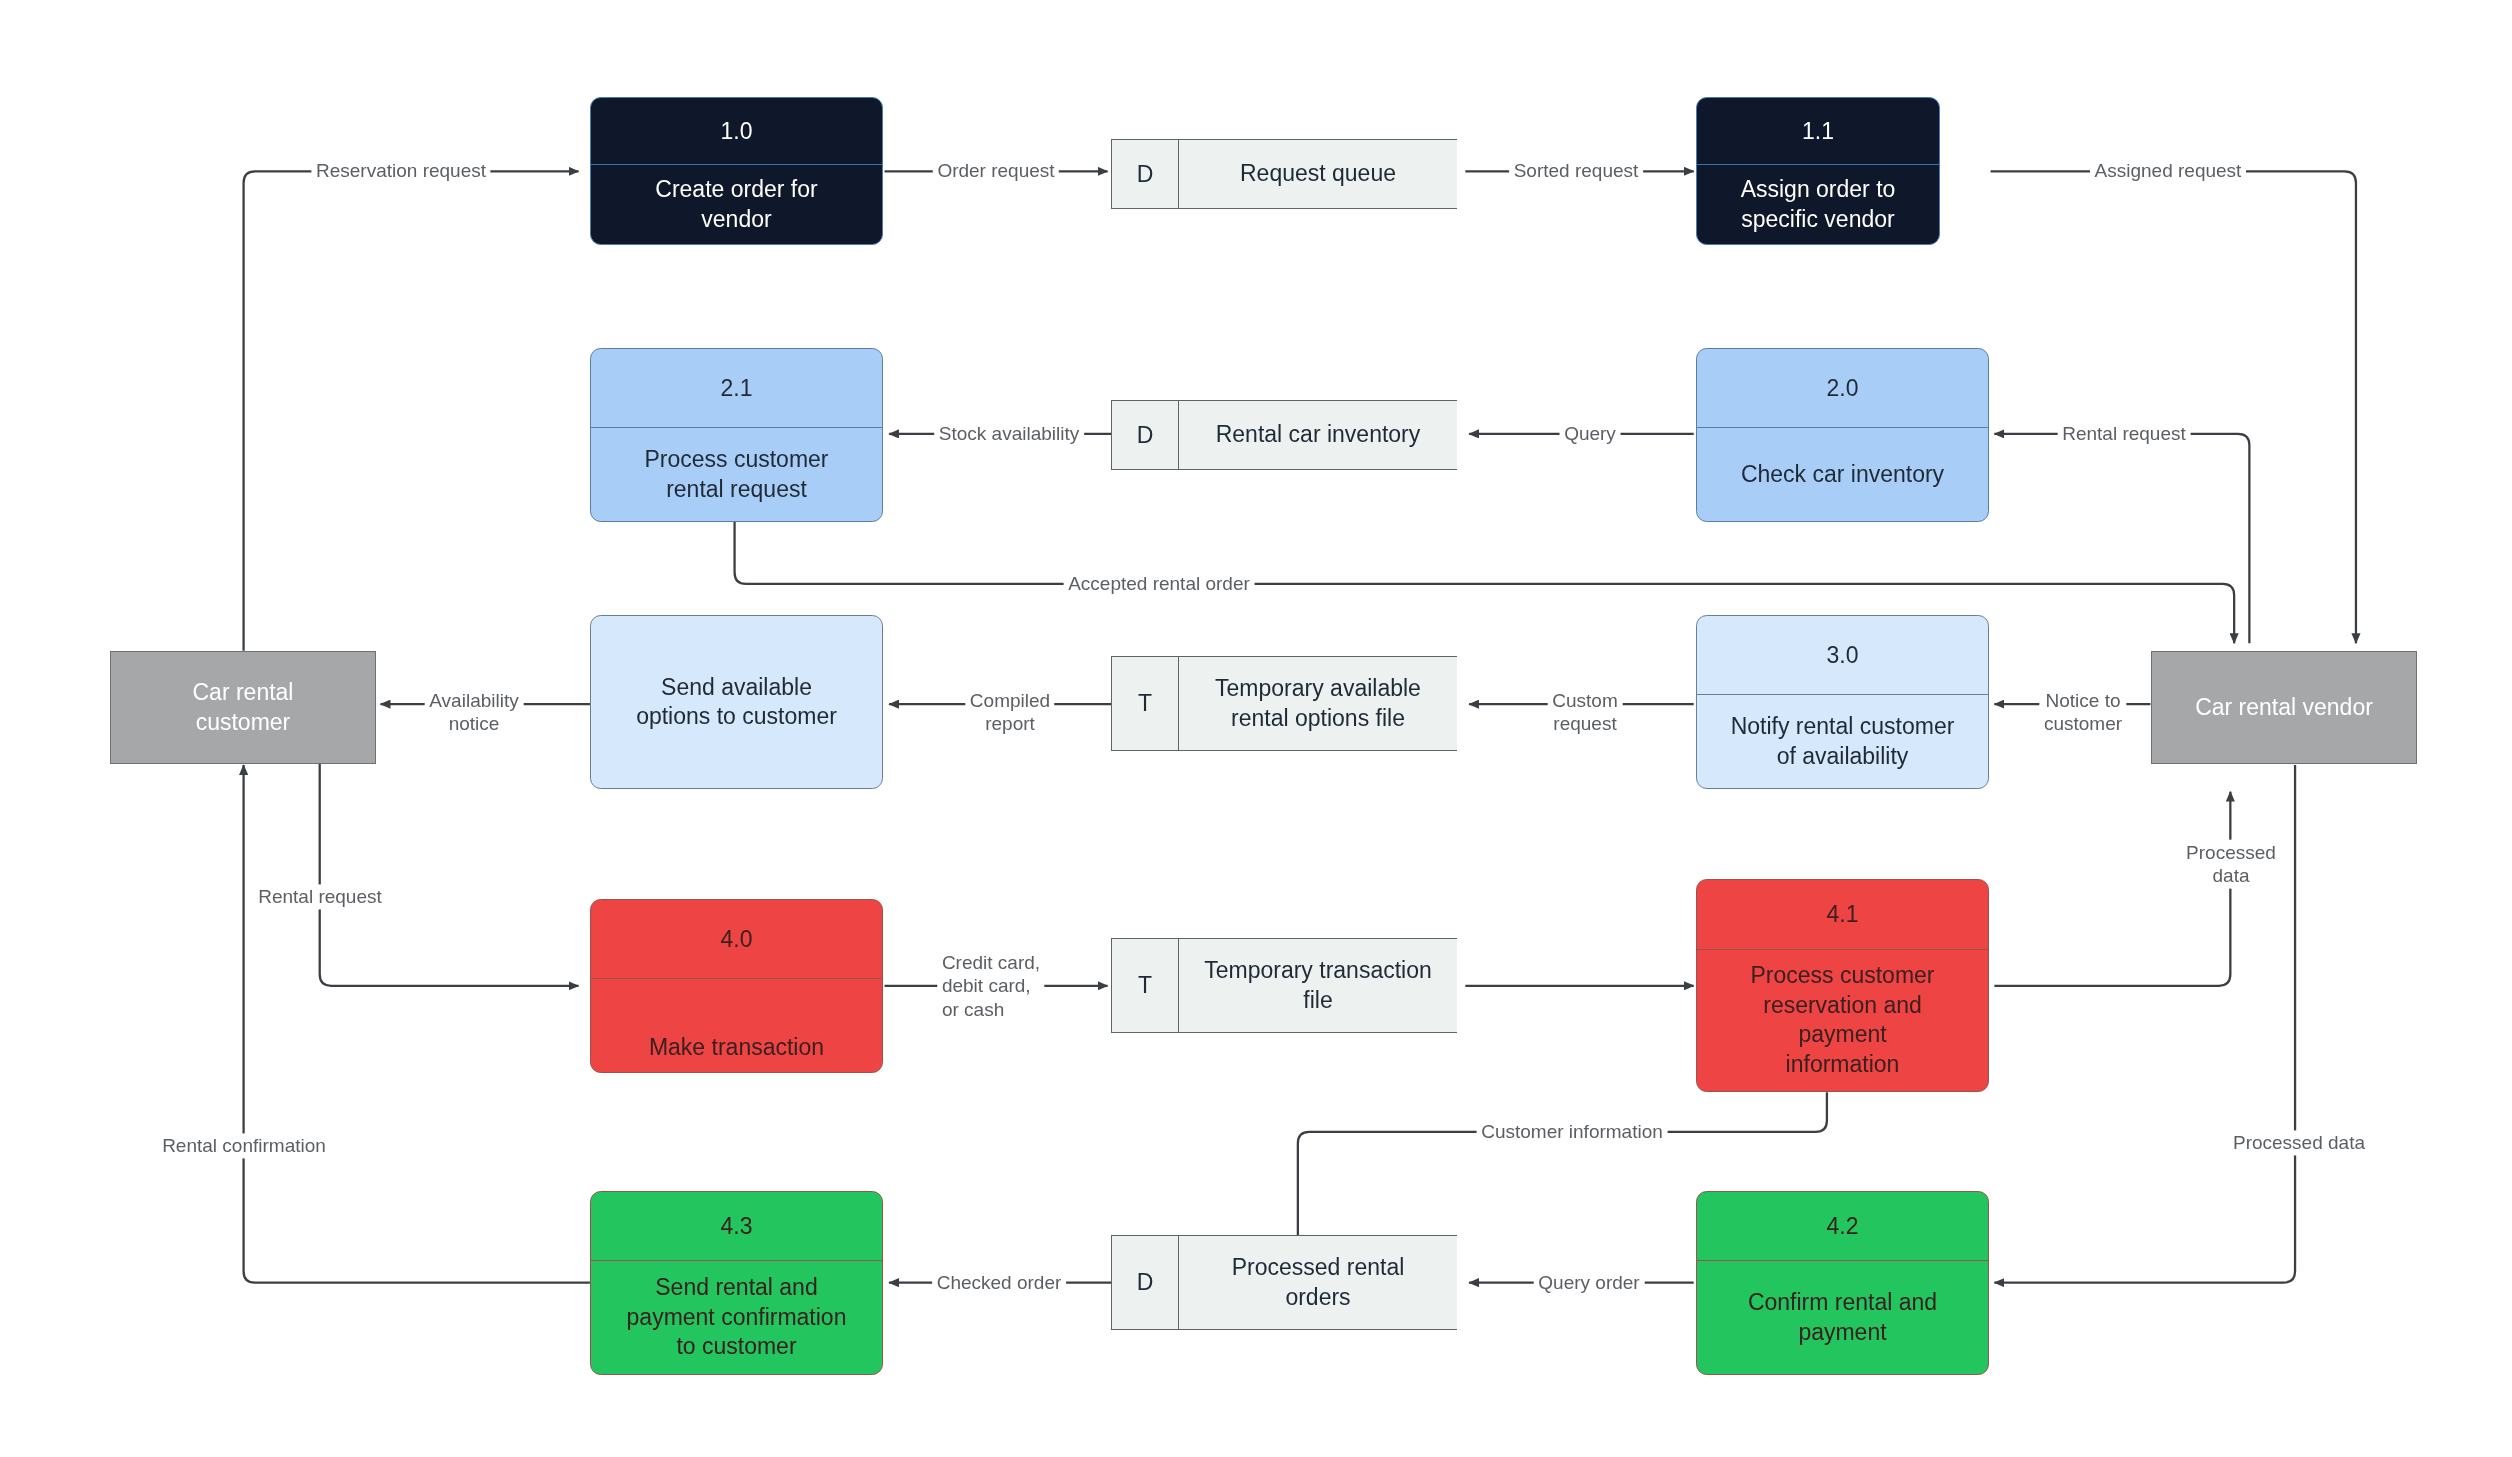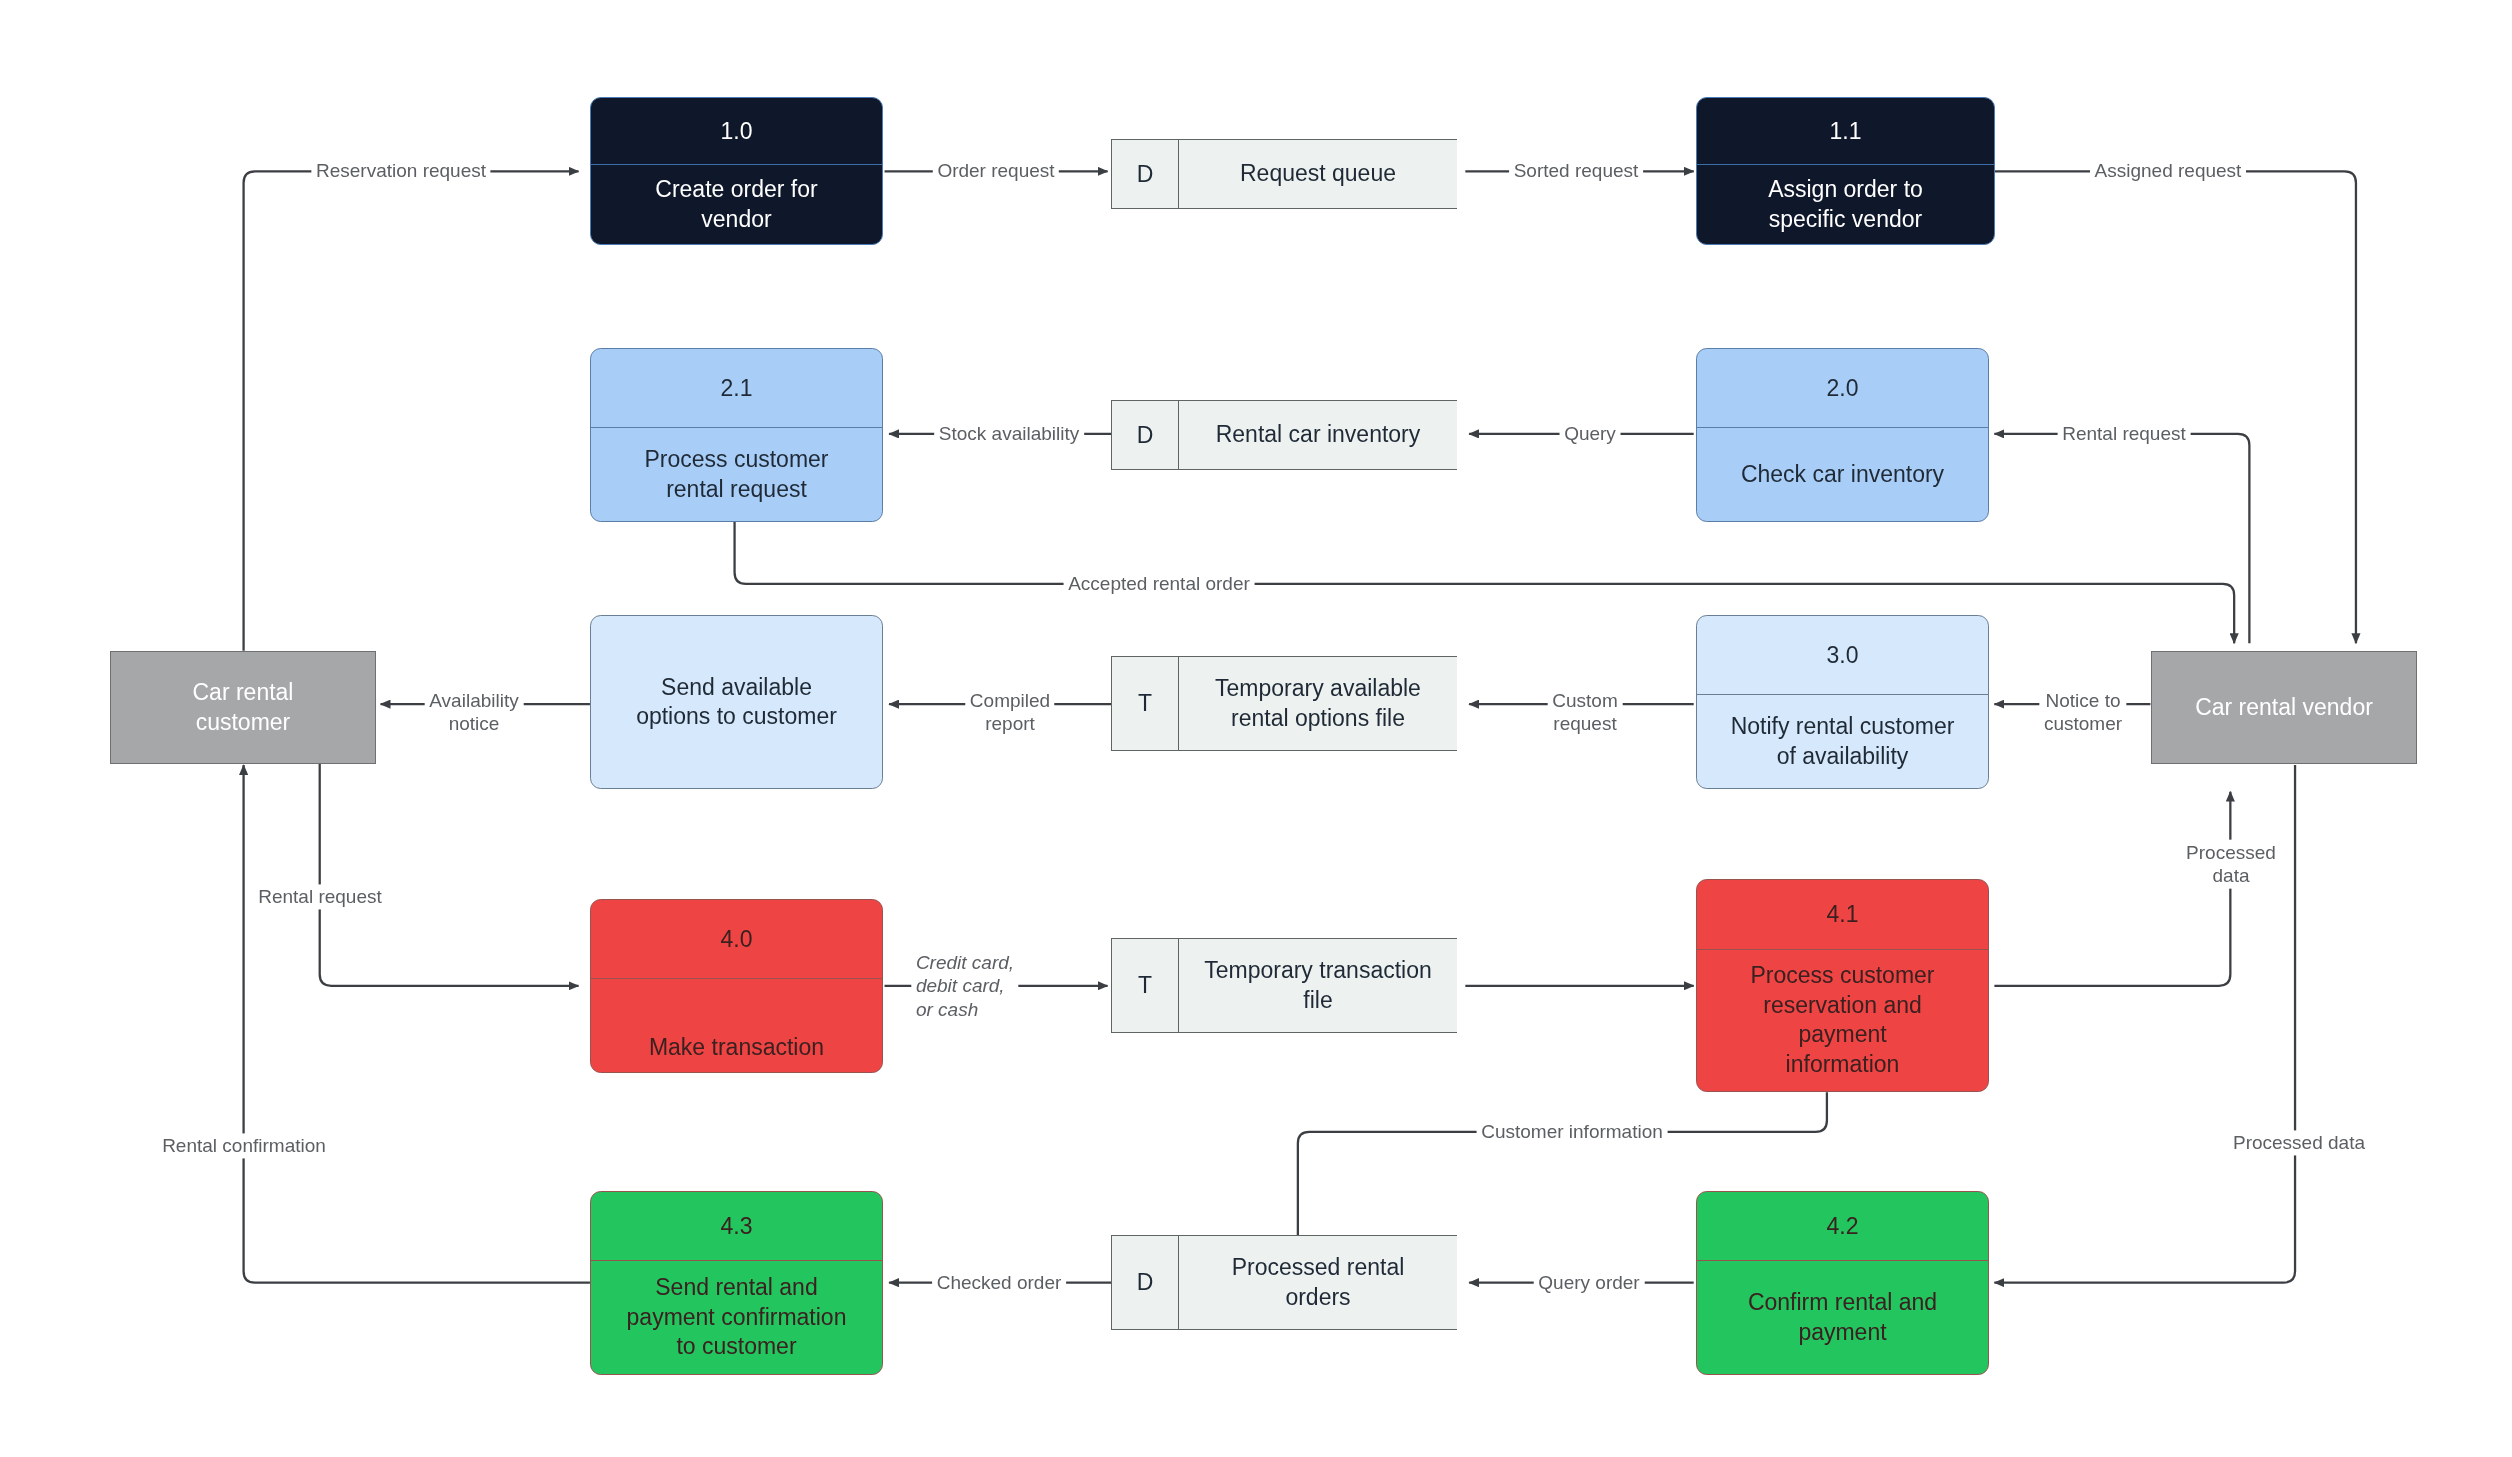--- a/index.html
+++ b/index.html
@@ -122,21 +122,21 @@
   <div class="entity" style="left:2151px;top:651px;width:266px;height:113px;">
     <span style="white-space:pre-line">Car rental vendor</span>
   </div>
 
   <div class="proc c-blue" style="left:590px;top:97px;width:293px;height:148px;">
     <div class="num">1.0</div>
     <div class="ttl" style="white-space:pre-line">Create order for
 vendor</div>
   </div>
 
-  <div class="proc c-blue" style="left:1696px;top:97px;width:299px;height:148px;">
+  <div class="proc c-blue" style="left:1696px;top:97px;width:244px;height:148px;">
     <div class="num">1.1</div>
     <div class="ttl" style="white-space:pre-line">Assign order to
 specific vendor</div>
   </div>
 
   <div class="proc c-blue2" style="left:590px;top:348px;width:293px;height:174px;">
     <div class="num">2.1</div>
     <div class="ttl" style="white-space:pre-line">Process customer
 rental request</div>
   </div>
@@ -234,21 +234,21 @@
 request</div>
 
   <div class="lbl c" style="left:1010px;top:712px;white-space:pre-line;">Compiled
 report</div>
 
   <div class="lbl c" style="left:474px;top:712px;white-space:pre-line;">Availability
 notice</div>
 
   <div class="lbl c" style="left:320px;top:897px;">Rental request</div>
 
-  <div class="lbl c" style="left:965px;top:986px;white-space:pre-line;text-align:left;font-style:italic;">Credit card,
+  <div class="lbl c" style="left:991px;top:986px;white-space:pre-line;text-align:left;">Credit card,
 debit card,
 or cash</div>
 
   <div class="lbl c" style="left:2231px;top:864px;white-space:pre-line;">Processed
 data</div>
 
   <div class="lbl c" style="left:1572px;top:1132px;">Customer information</div>
 
   <div class="lbl c" style="left:2299px;top:1143px;">Processed data</div>
 

